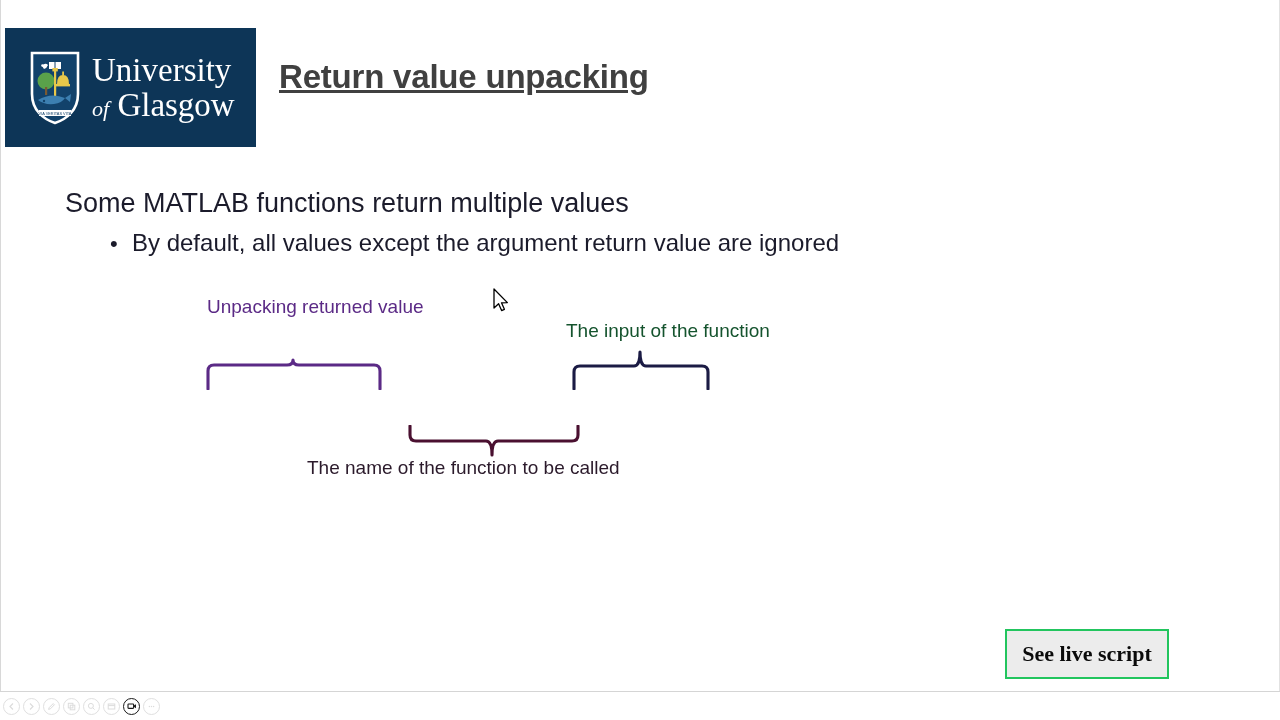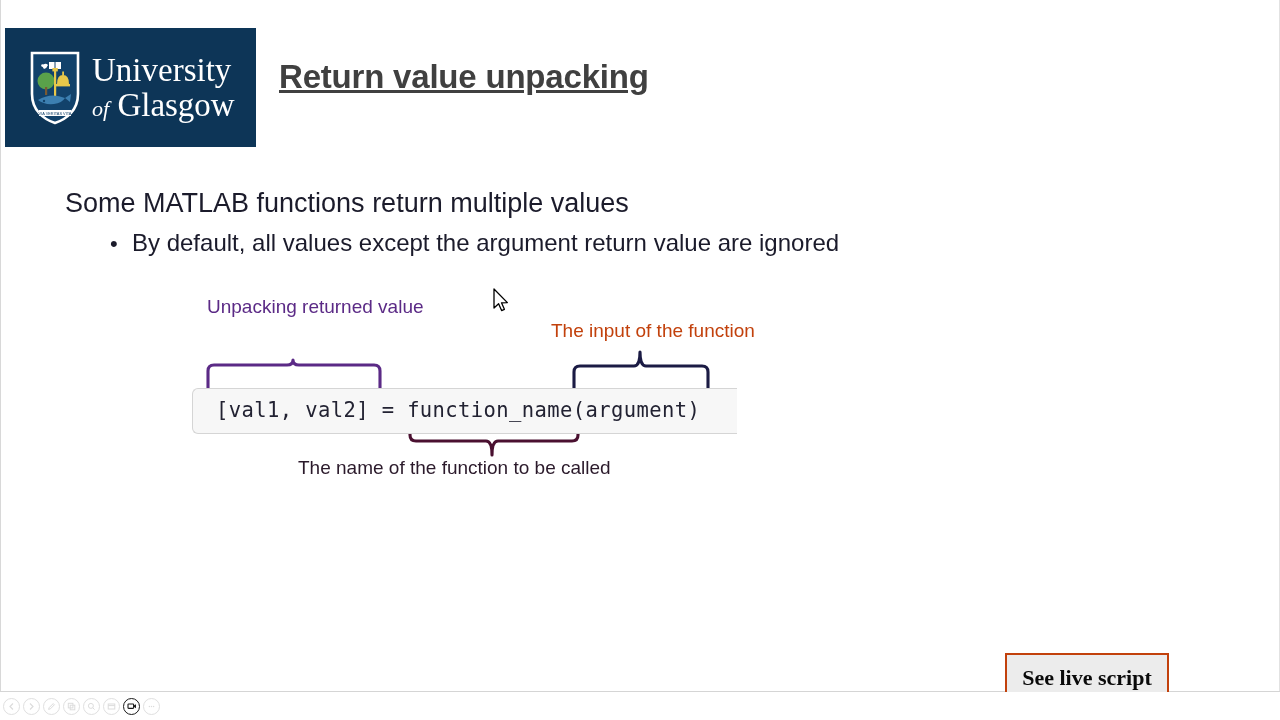--- a/index.html
+++ b/index.html
@@ -128,26 +128,26 @@
     line-height: 1.42;
     white-space: nowrap;
   }
   .anno-unpack {
     left: 167px;
     top: 294px;
     color: #5b2a86;
     margin-left: 40px;
   }
   .anno-input {
-    left: 551px;
+    left: 566px;
     top: 318px;
-    color: #c2410c;
+    color: #14532d;
   }
   .anno-fname {
-    left: 298px;
+    left: 307px;
     top: 455px;
     color: #2b1a2b;
   }
 
   
   .code-box {
     position: absolute;
     left: 192px;
     top: 388px;
     width: 545px;
@@ -177,30 +177,29 @@
   }
 
   
   .live-script {
     position: absolute;
     left: 1005px;
     top: 629px;
     width: 164px;
     height: 50px;
     background: #ececec;
-    border: 2px solid #c2410c;
+    border: 2px solid #22c55e;
     box-sizing: border-box;
     display: flex;
     align-items: center;
     justify-content: center;
     font-family: "Liberation Serif", serif;
     font-weight: bold;
     font-size: 22px;
     color: #0a0a0a;
-    margin-top: 24px;
   }
 
   
   .cursor {
     position: absolute;
     left: 492px;
     top: 288px;
     width: 18px;
     height: 26px;
     pointer-events: none;
@@ -309,23 +308,20 @@
       <path d="M3 39 V22 Q3 16 9 16 H63 Q69 16 69 2 Q69 16 75 16 H131 Q137 16 137 22 V39" fill="none" stroke="#1b1b44" stroke-width="3.1" stroke-linecap="round" stroke-linejoin="round"></path>
     </svg>
   </div>
 
   <div class="brace" style="left:407px; top:425px;">
     <svg width="174" height="32" viewBox="0 0 174 32" aria-hidden="true">
       <path d="M3 1 V10 Q3 16 9 16 H79 Q85 16 85 30 Q85 16 91 16 H165 Q171 16 171 10 V1" fill="none" stroke="#4a1030" stroke-width="3.1" stroke-linecap="round" stroke-linejoin="round"></path>
     </svg>
   </div>
 
-  <div class="code-box">
-    <div class="code-text">[val1, val2] = function_name(argument)</div>
-  </div>
 
   <div class="live-script">See live script</div>
 
   <div class="cursor">
     <svg width="18" height="26" viewBox="0 0 18 26" aria-hidden="true">
       <path d="M2 1 L2 20 L6.6 15.8 L9.6 22.6 L12.4 21.3 L9.5 14.8 L15.4 14.6 Z" fill="#ffffff" stroke="#000000" stroke-width="1.3" stroke-linejoin="round"></path>
     </svg>
   </div>
 
   <div class="toolbar">

